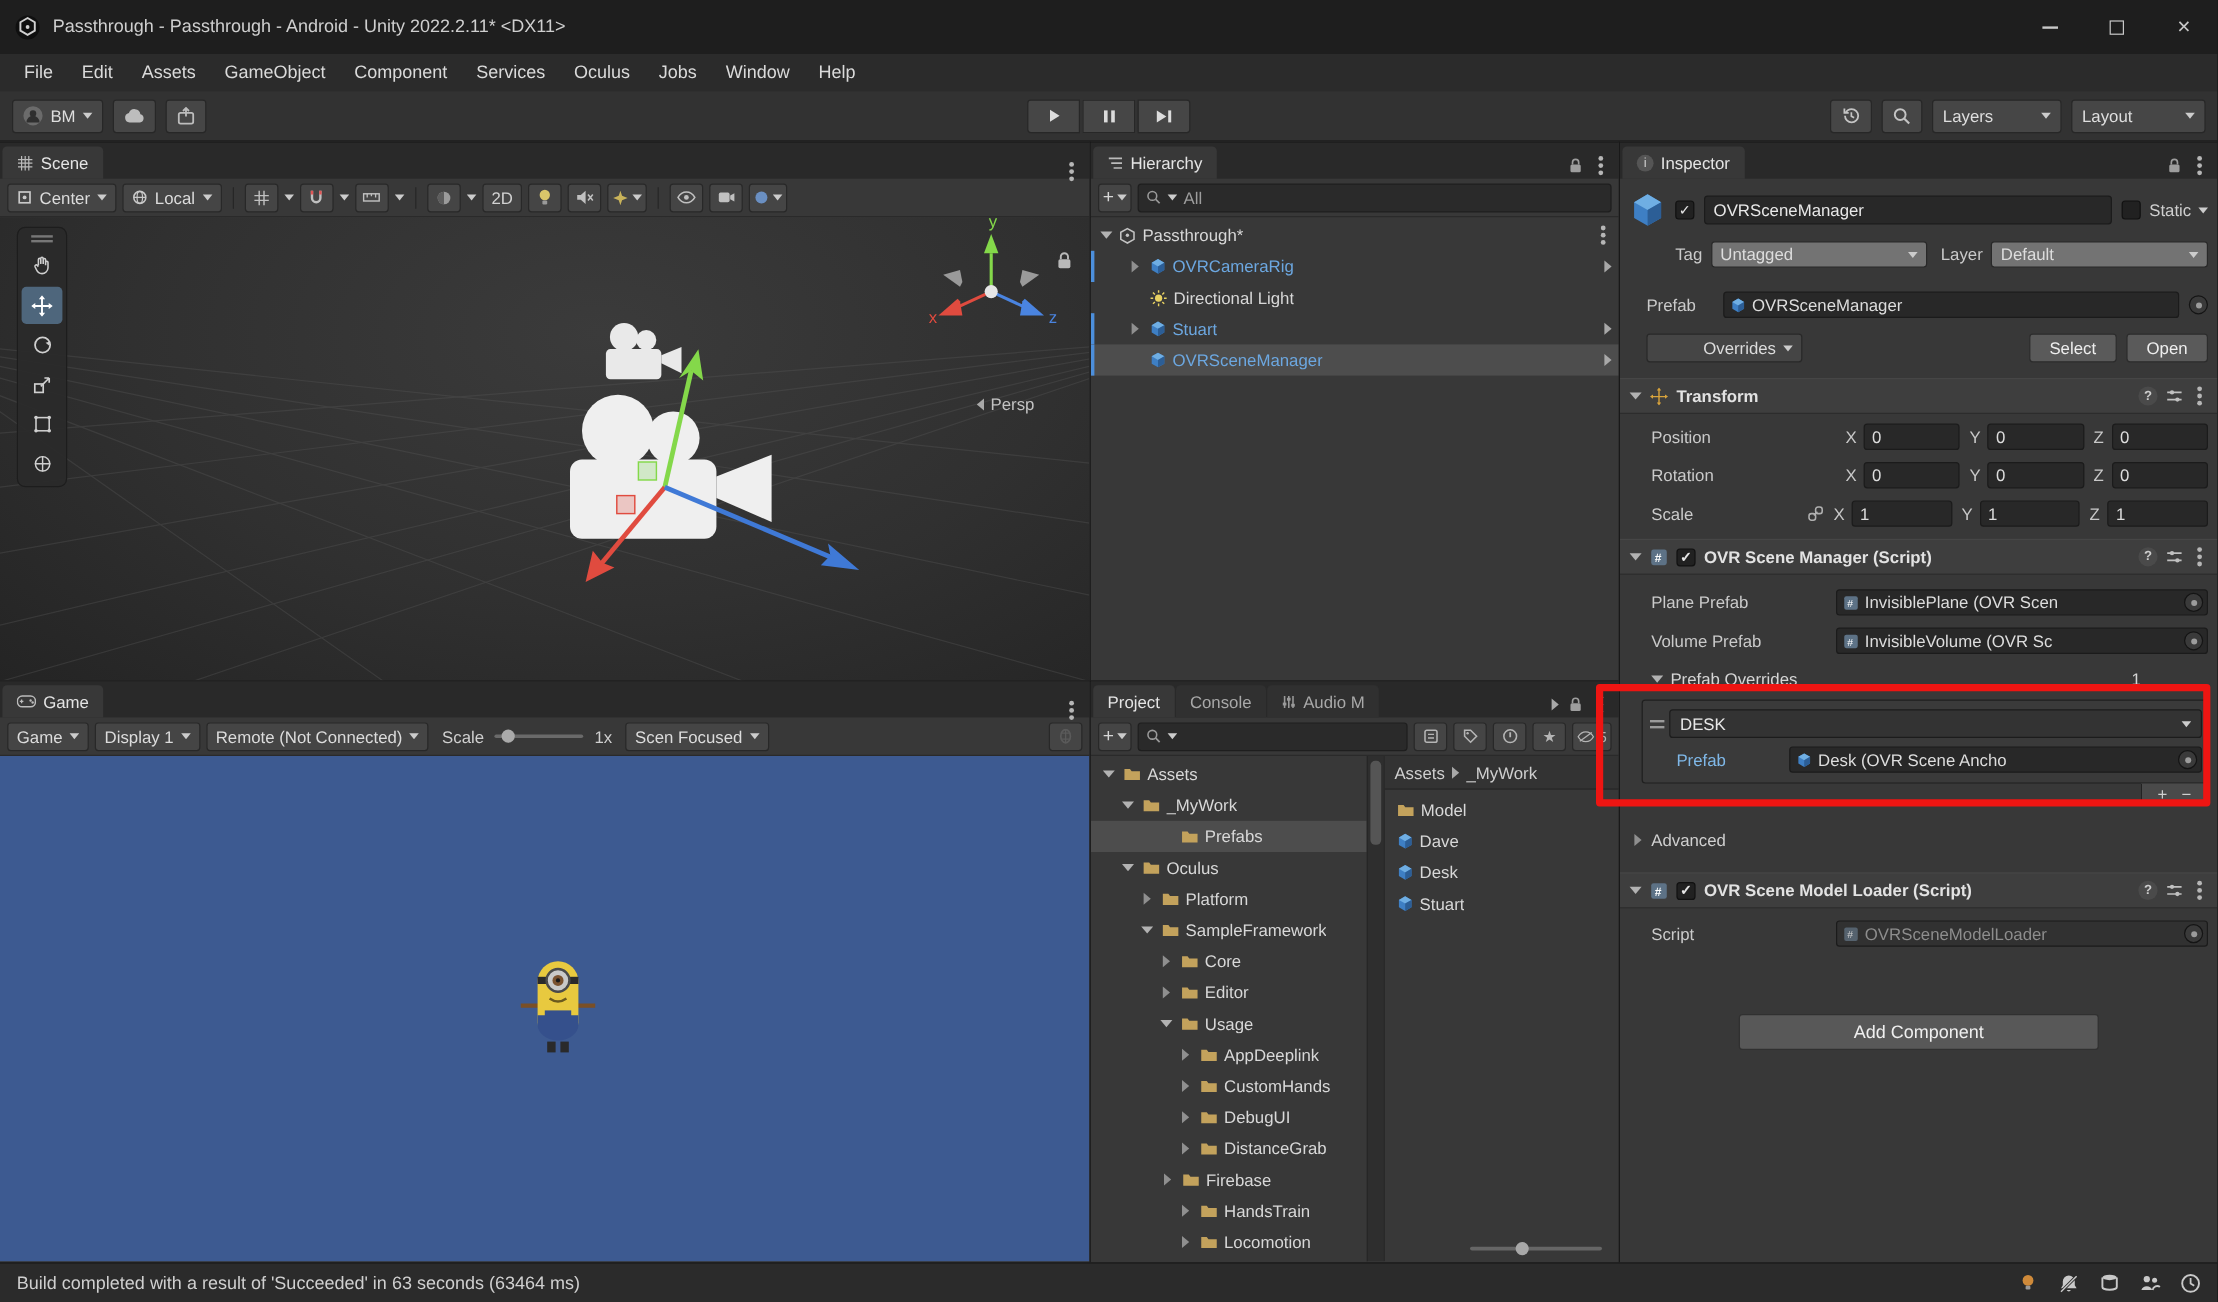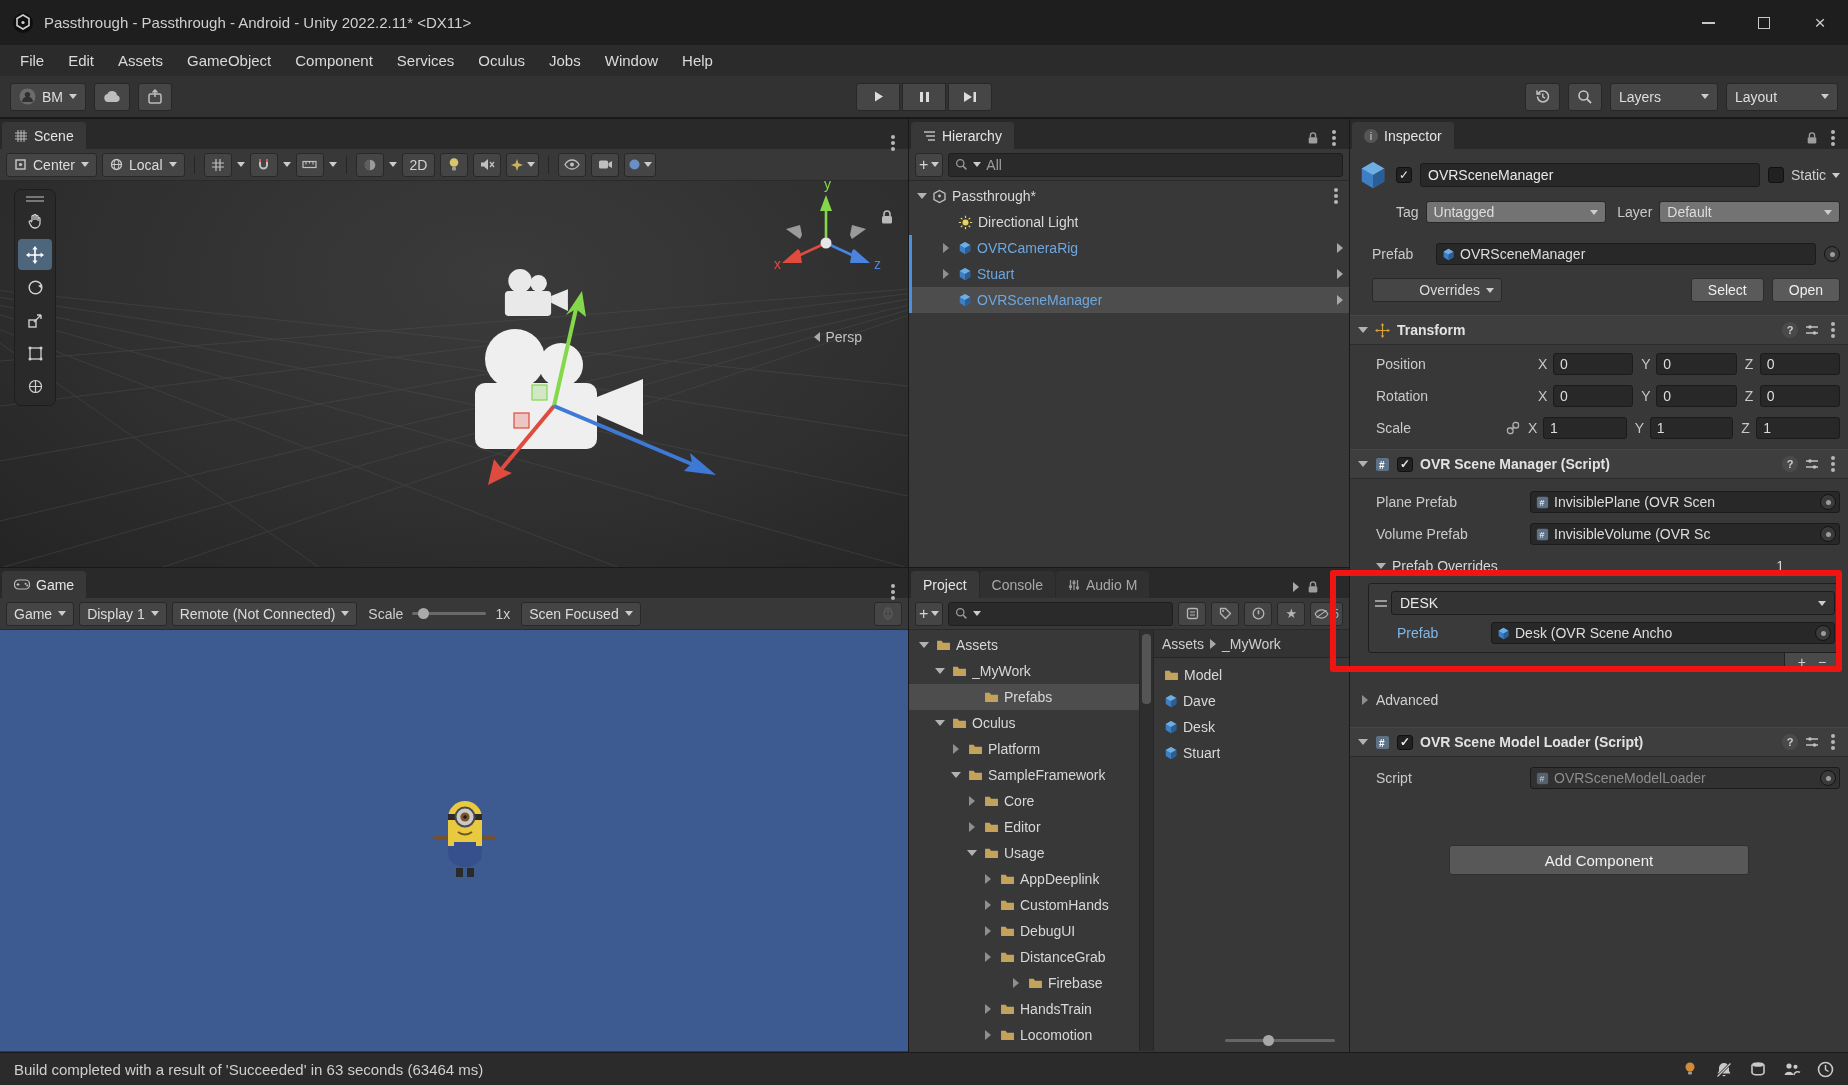--- a/index.html
+++ b/index.html
@@ -528,53 +528,53 @@
         <span class="fd"></span>
         <svg width="15" height="15" viewBox="0 0 15 15">
             <path d="M7.5 1.5l5.5 3v6l-5.5 3-5.5-3v-6z" fill="none" stroke="#c2c2c2" stroke-width="1.3"></path>
             <circle cx="7.5" cy="7" r="1.4" fill="#c2c2c2"></circle>
           </svg>
         <span class="lbl">Passthrough*</span>
         <span class="sp"></span>
         <span class="kebab"></span>
       </div>
       <div class="hrow" style="padding-left:30px">
+        <span class="bluebar"></span>
+        <span class="arrbox">
+            <span class="fr"></span>
+          </span>
+        <svg width="14" height="14" viewBox="0 0 16 16">
+            <path d="M8 1l6 3.5v7L8 15 2 11.5v-7z" fill="#3e7fc4"></path>
+            <path d="M8 1l6 3.5L8 8 2 4.5z" fill="#6faee3"></path>
+            <path d="M8 8v7l6-3.5v-7z" fill="#2c5e96"></path>
+          </svg>
+        <span class="lbl blue">OVRCameraRig</span>
+        <span class="sp"></span>
+        <span class="chev"></span>
+      </div>
+      <div class="hrow" style="padding-left:30px">
         <span class="arrbox"></span>
         <svg width="15" height="15" viewBox="0 0 15 15">
             <circle cx="7.5" cy="7.5" r="3" fill="#e8d162"></circle>
             <g stroke="#e8d162" stroke-width="1.2">
               <path d="M7.5 0.8v2.2M7.5 12v2.2M0.8 7.5h2.2M12 7.5h2.2M2.8 2.8l1.6 1.6M10.6 10.6l1.6 1.6M12.2 2.8l-1.6 1.6M4.4 10.6l-1.6 1.6"></path>
             </g>
           </svg>
         <span class="lbl">Directional Light</span>
       </div>
       <div class="hrow" style="padding-left:30px">
         <span class="bluebar"></span>
         <span class="arrbox">
             <span class="fr"></span>
           </span>
         <svg width="14" height="14" viewBox="0 0 16 16">
             <path d="M8 1l6 3.5v7L8 15 2 11.5v-7z" fill="#3e7fc4"></path>
             <path d="M8 1l6 3.5L8 8 2 4.5z" fill="#6faee3"></path>
             <path d="M8 8v7l6-3.5v-7z" fill="#2c5e96"></path>
           </svg>
-        <span class="lbl blue">OVRCameraRig</span>
-        <span class="sp"></span>
-        <span class="chev"></span>
-      </div>
-      <div class="hrow" style="padding-left:30px">
-        <span class="bluebar"></span>
-        <span class="arrbox">
-            <span class="fr"></span>
-          </span>
-        <svg width="14" height="14" viewBox="0 0 16 16">
-            <path d="M8 1l6 3.5v7L8 15 2 11.5v-7z" fill="#3e7fc4"></path>
-            <path d="M8 1l6 3.5L8 8 2 4.5z" fill="#6faee3"></path>
-            <path d="M8 8v7l6-3.5v-7z" fill="#2c5e96"></path>
-          </svg>
         <span class="lbl blue">Stuart</span>
         <span class="sp"></span>
         <span class="chev"></span>
       </div>
       <div class="hrow sel" style="padding-left:30px">
         <span class="bluebar"></span>
         <span class="arrbox"></span>
         <svg width="14" height="14" viewBox="0 0 16 16">
             <path d="M8 1l6 3.5v7L8 15 2 11.5v-7z" fill="#3e7fc4"></path>
             <path d="M8 1l6 3.5L8 8 2 4.5z" fill="#6faee3"></path>
@@ -764,21 +764,21 @@
         </div>
         <div class="hrow" style="padding-left:72px">
           <span class="arrbox">
               <span class="fr"></span>
             </span>
           <svg width="15" height="12" viewBox="0 0 16 13">
               <path d="M1 2h5l1.5 2H15v8H1z" fill="#c3a25c"></path>
             </svg>
           <span class="lbl">DistanceGrab</span>
         </div>
-        <div class="hrow" style="padding-left:100px">
+        <div class="hrow" style="padding-left:57px">
           <span class="arrbox">
               <span class="fr"></span>
             </span>
           <svg width="15" height="12" viewBox="0 0 16 13">
               <path d="M1 2h5l1.5 2H15v8H1z" fill="#c3a25c"></path>
             </svg>
           <span class="lbl">Firebase</span>
         </div>
         <div class="hrow" style="padding-left:72px">
           <span class="arrbox">

